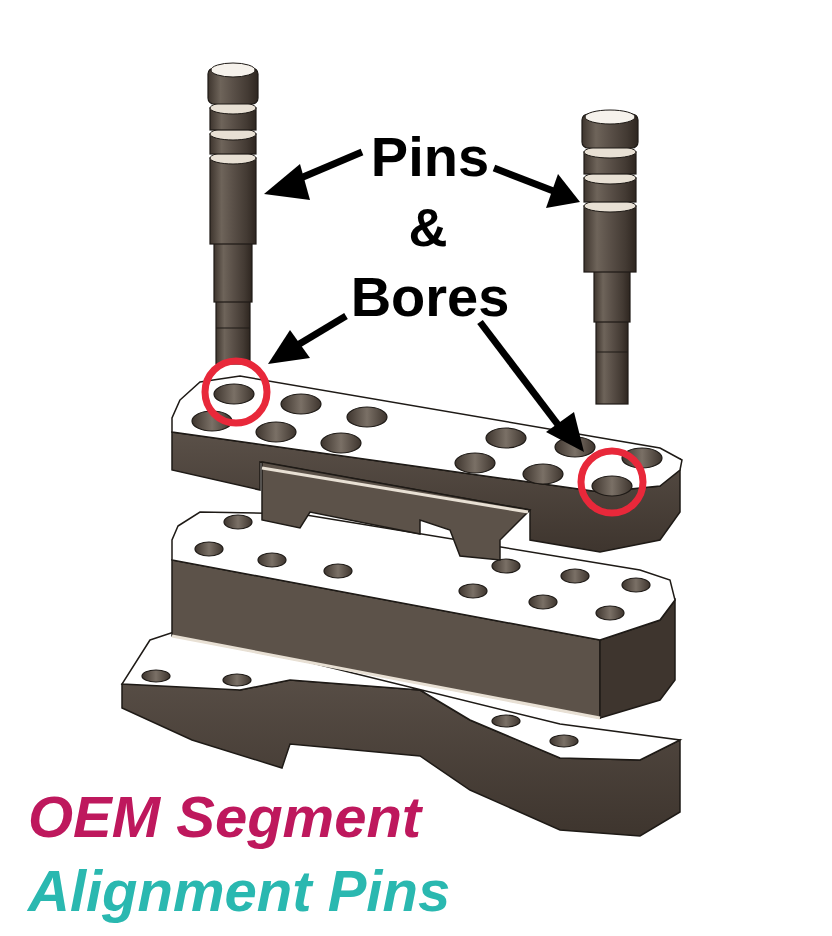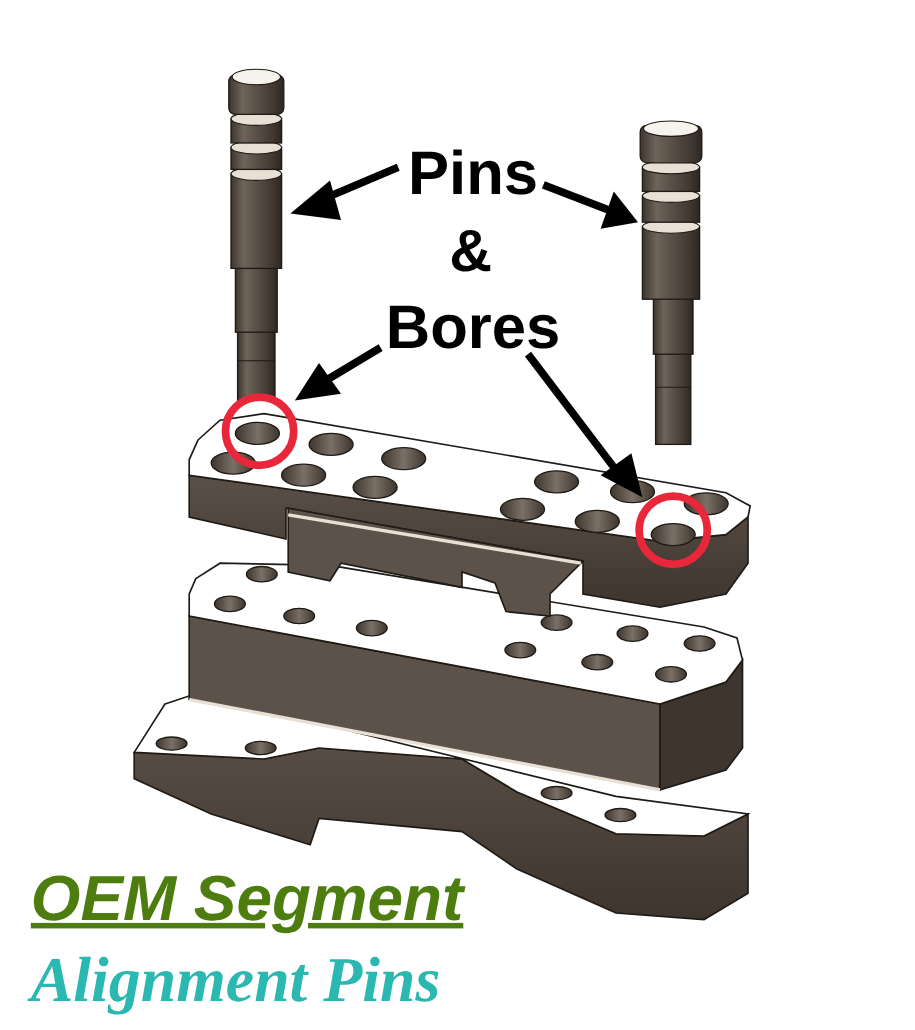--- a/index.html
+++ b/index.html
@@ -141,14 +141,14 @@
   </g>
 
   <circle cx="236" cy="392" r="31" fill="none" stroke="#e8283a" stroke-width="7"></circle>
   <circle cx="612" cy="482" r="31" fill="none" stroke="#e8283a" stroke-width="7"></circle>
 
   <text class="label-text" x="430" y="176" font-size="56" text-anchor="middle">Pins</text>
   <text class="label-text" x="428" y="246" font-size="54" text-anchor="middle">&amp;</text>
   <text class="label-text" x="430" y="316" font-size="56" text-anchor="middle">Bores</text>
 </svg>
 
-<div class="title-line" id="title-1" style="color: #4d7c0f; text-decoration: underline;">OEM Segment</div>
-<div class="title-line" id="title-2" style="color: rgb(42, 184, 176); font-family: Liberation Serif, serif;">Alignment Pins</div>
+<div class="title-line" id="title-1" style="color: #be185d;">OEM Segment</div>
+<div class="title-line" id="title-2" style="color: rgb(42, 184, 176);">Alignment Pins</div>
 
 </body></html>

